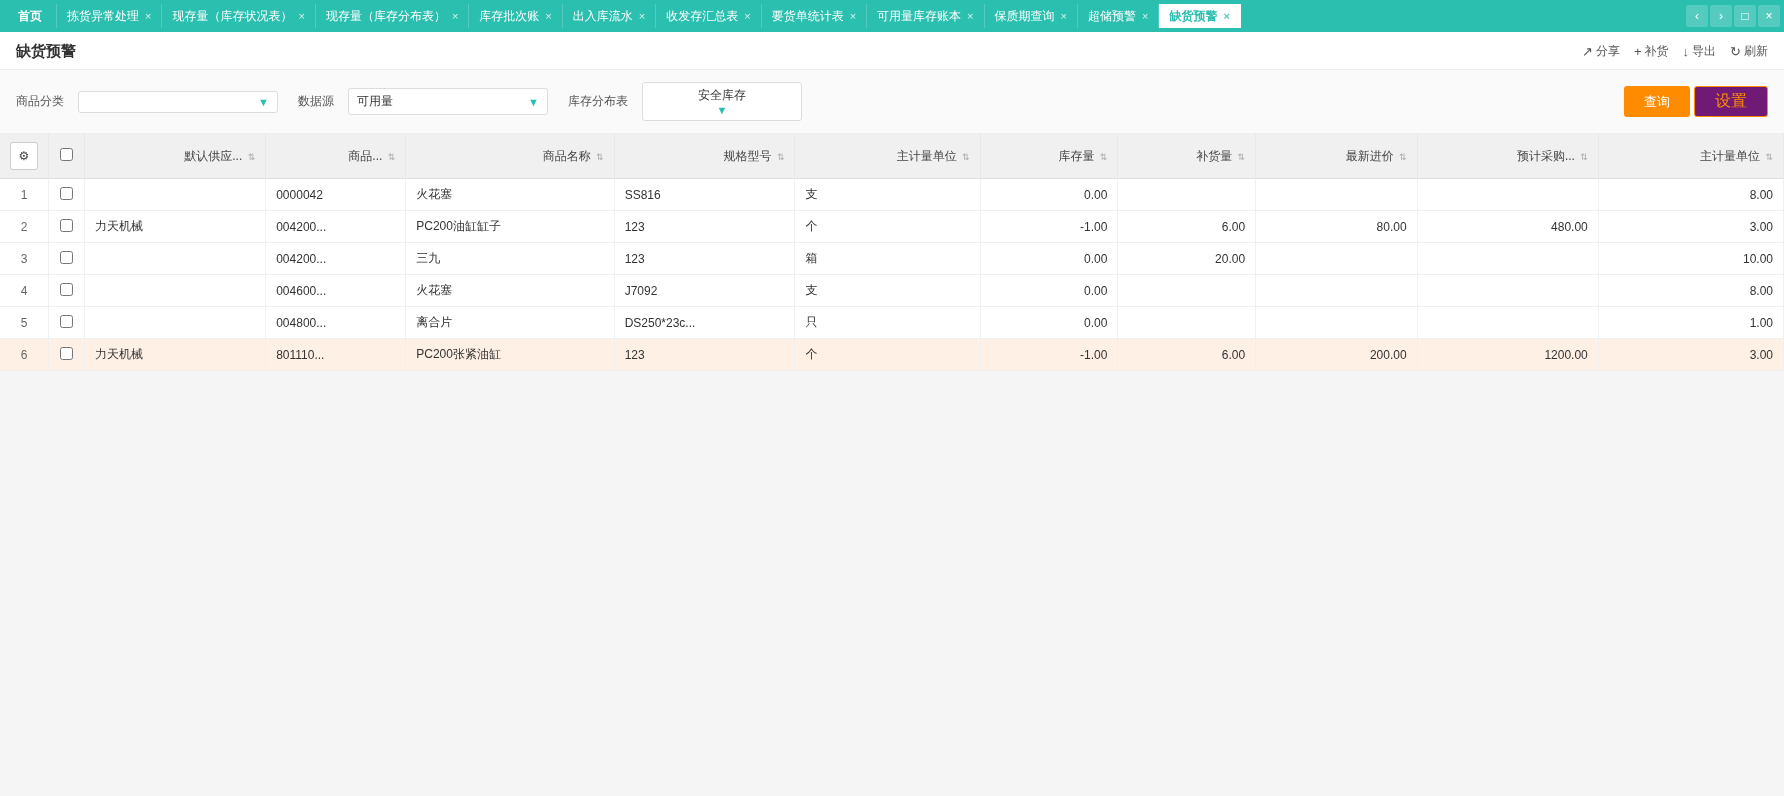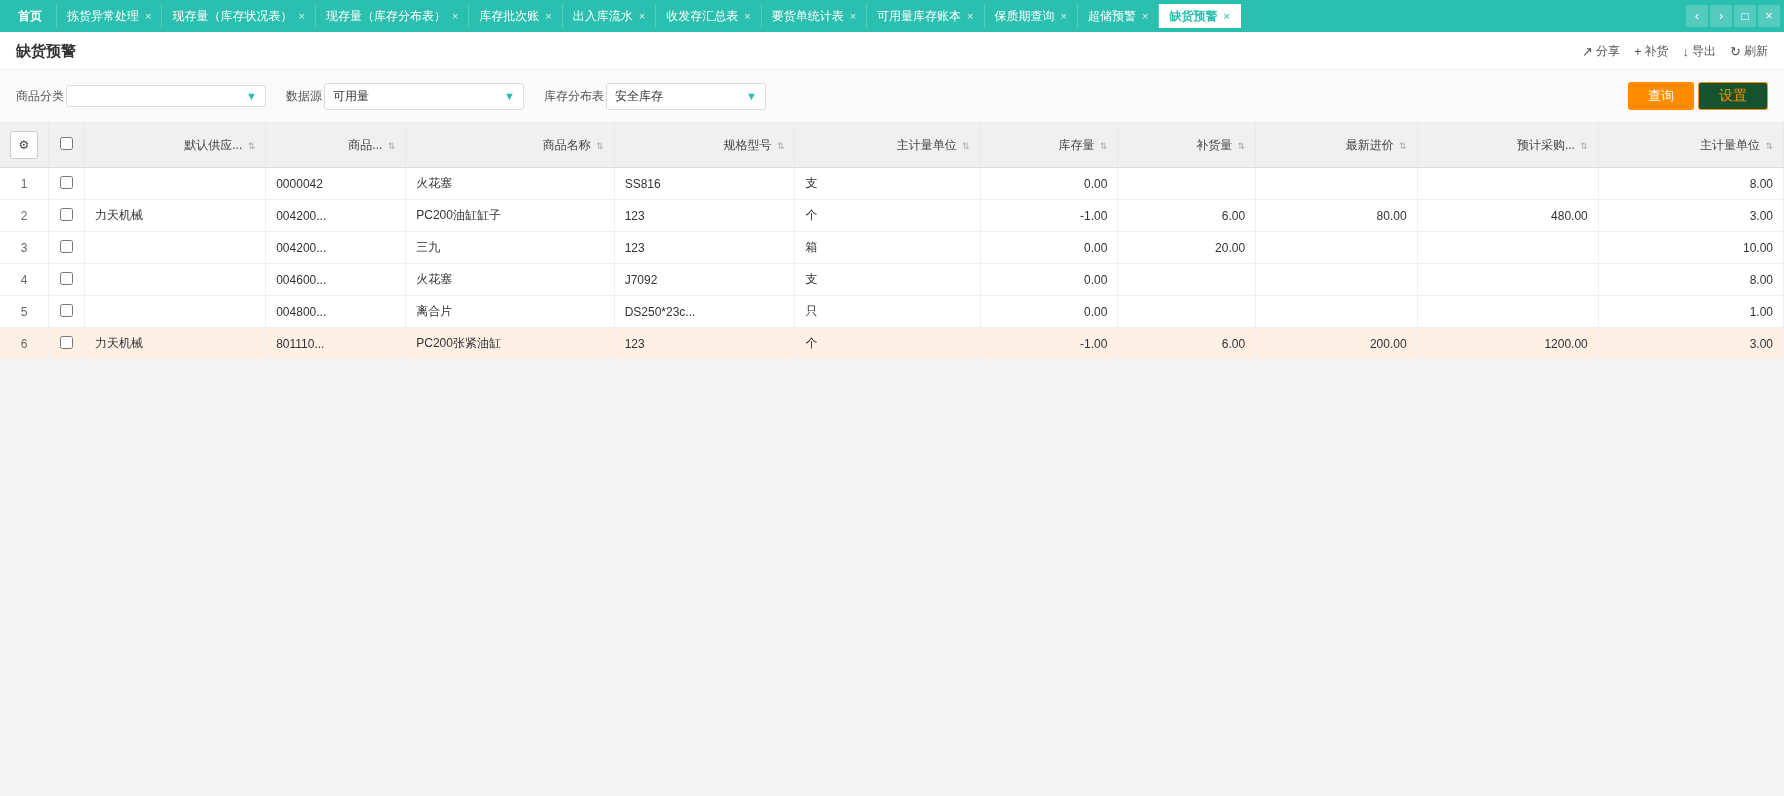--- a/index.html
+++ b/index.html
@@ -97,21 +97,21 @@
       display: flex;
       align-items: center;
       padding: 12px 16px;
       gap: 20px;
       border-bottom: 1px solid #eee;
       background: #fafafa;
     }
     .filter-group {
       display: flex;
       align-items: center;
-      gap: 2px;
+      gap: 14px;
     }
     .filter-label {
       color: #555;
       font-size: 12px;
       white-space: nowrap;
     }
     .filter-select {
       display: flex;
       align-items: center;
       border: 1px solid #ddd;
@@ -121,46 +121,47 @@
       background: #fff;
       cursor: pointer;
       justify-content: space-between;
       font-size: 12px;
     }
     .filter-select-medium {
       min-width: 200px;
     }
     .filter-select-small {
       min-width: 160px;
+      flex-direction: column;
     }
     .chevron-down { color: #2bbfaf; font-size: 11px; }
 
     .filter-actions {
       margin-left: auto;
       display: flex;
       flex-direction: row;
       gap: 4px;
     }
     .btn-query {
       background: #ff8c00;
       color: #fff;
       border: none;
       border-radius: 3px;
       padding: 5px 20px;
       cursor: pointer;
       font-size: 13px;
     }
     .btn-settings {
-      background: #14532d;
+      background: #701a75;
       color: #ff8c00;
       border: 1px solid #ff8c00;
       border-radius: 3px;
       padding: 4px 20px;
       cursor: pointer;
-      font-size: 14px;
+      font-size: 16px;
     }
 
     
     .datasource-value {
       color: #333;
       font-size: 12px;
     }
 
     
     .table-container {

